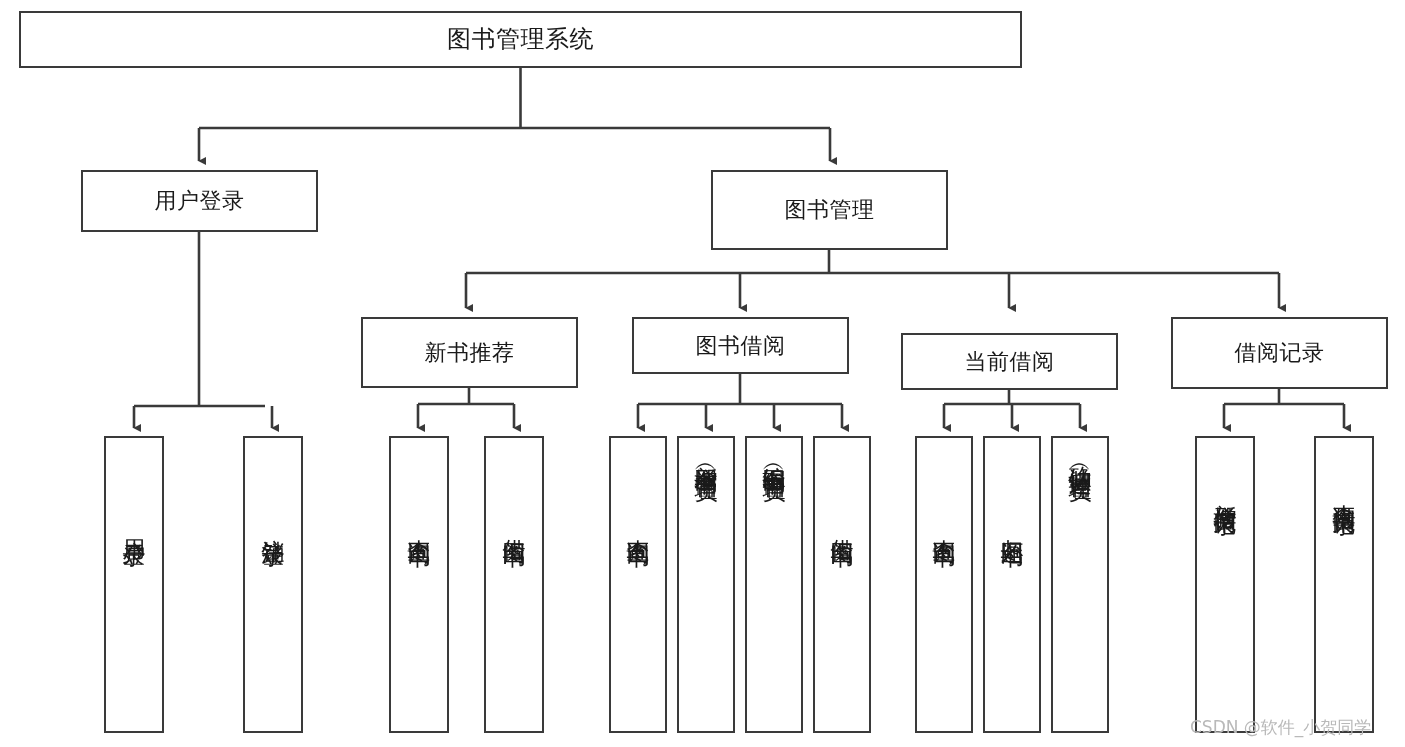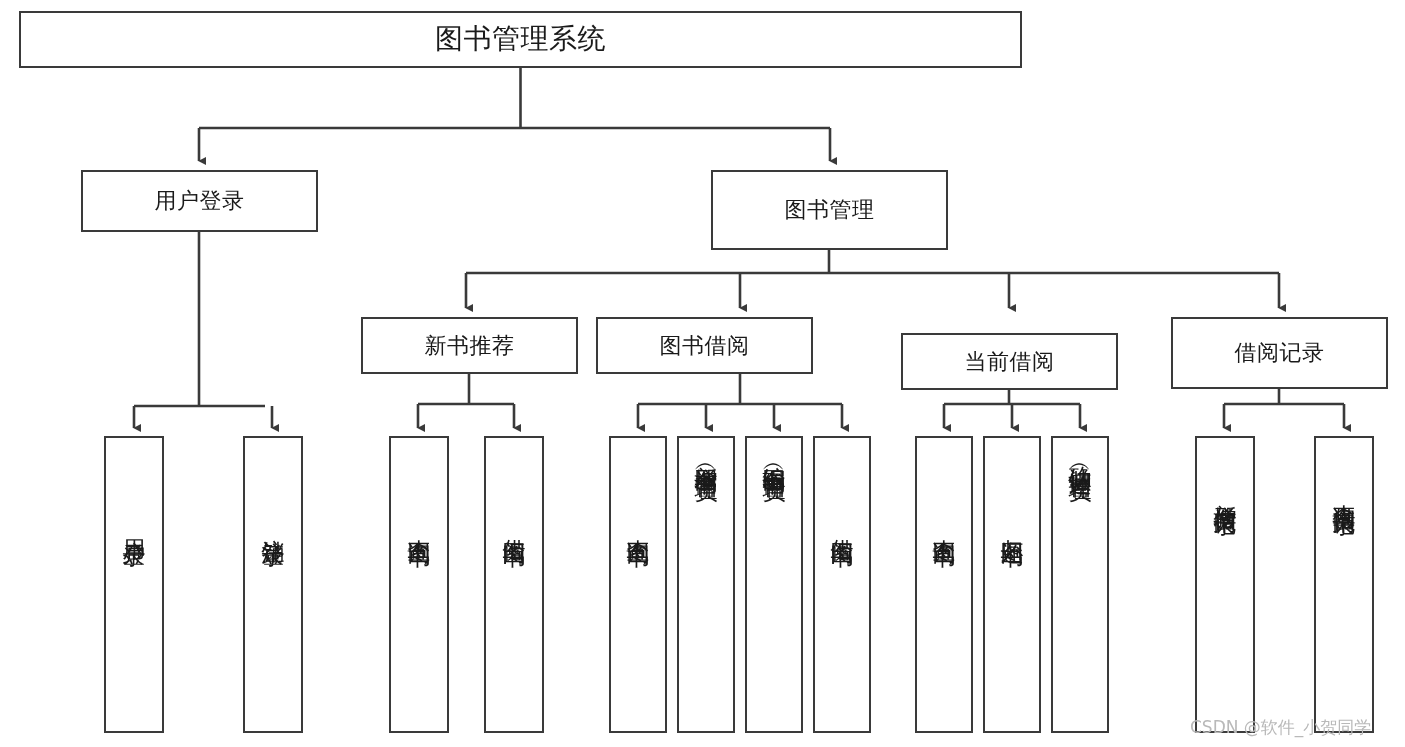--- a/index.html
+++ b/index.html
@@ -40,21 +40,21 @@
     display: block;
     text-align: center;
     line-height: 1.08;
     letter-spacing: 0.5px;
   }
   
   .node.horiz .lbl {
     writing-mode: horizontal-tb;
     font-size: 22px;
   }
-  .node.root .lbl { font-size: 28px; text-align: center; }
+  .node.root .lbl { font-size: 24px; text-align: center; }
   
   .node.vert {
     align-items: flex-start;
     justify-content: center;
     padding-top: 0;
   }
   .node.vert .lbl {
     writing-mode: vertical-rl;
     text-orientation: upright;
     font-size: 23px;
@@ -135,24 +135,24 @@
     <span class="lbl">图书管理系统</span>
   </div>
 
   <div class="node horiz" style="left:81px; top:170px; width:237px; height:62px;">
     <span class="lbl">用户登录</span>
   </div>
   <div class="node horiz" style="left:711px; top:170px; width:237px; height:80px;">
     <span class="lbl">图书管理</span>
   </div>
 
-  <div class="node horiz" style="left:361px; top:317px; width:217px; height:57px;">
+  <div class="node horiz" style="left:361px; top:317px; width:217px; height:71px;">
     <span class="lbl">新书推荐</span>
   </div>
-  <div class="node horiz" style="left:596px; top:317px; width:217px; height:57px;">
+  <div class="node horiz" style="left:632px; top:317px; width:217px; height:57px;">
     <span class="lbl">图书借阅</span>
   </div>
   <div class="node horiz" style="left:901px; top:317px; width:217px; height:57px;margin-top:16px;">
     <span class="lbl">当前借阅</span>
   </div>
   <div class="node horiz" style="left:1171px; top:317px; width:217px; height:72px;">
     <span class="lbl">借阅记录</span>
   </div>
 
   <div class="node vert mid" style="left:104px; top:436px; width:60px; height:297px; padding-top:83px;">

